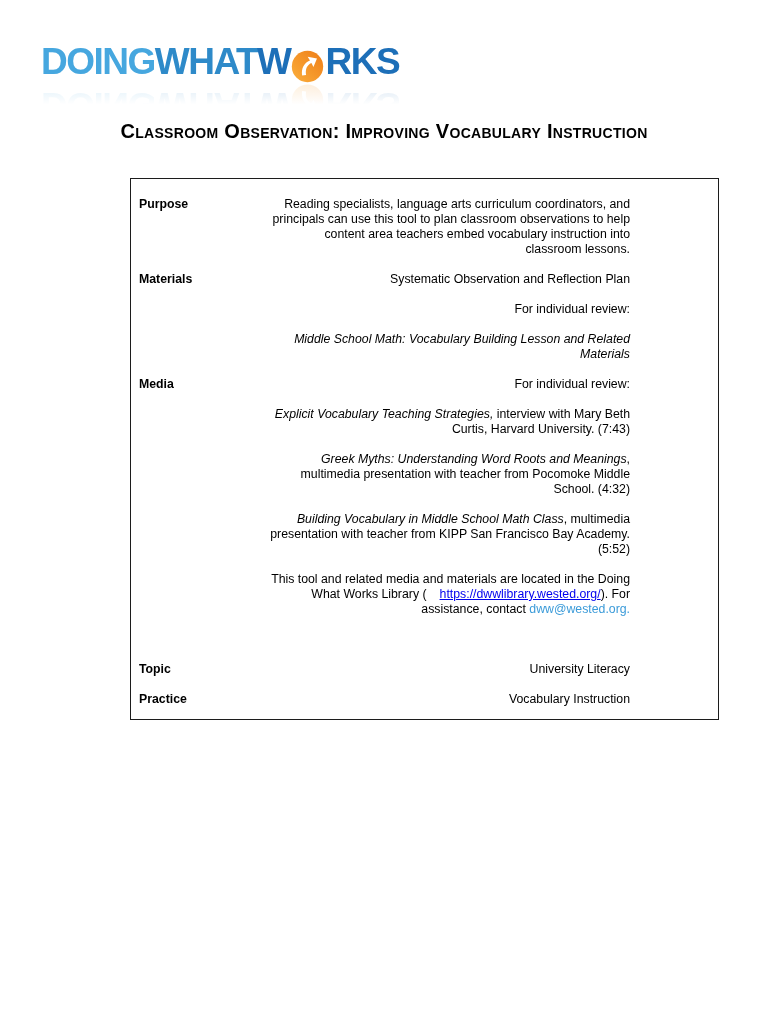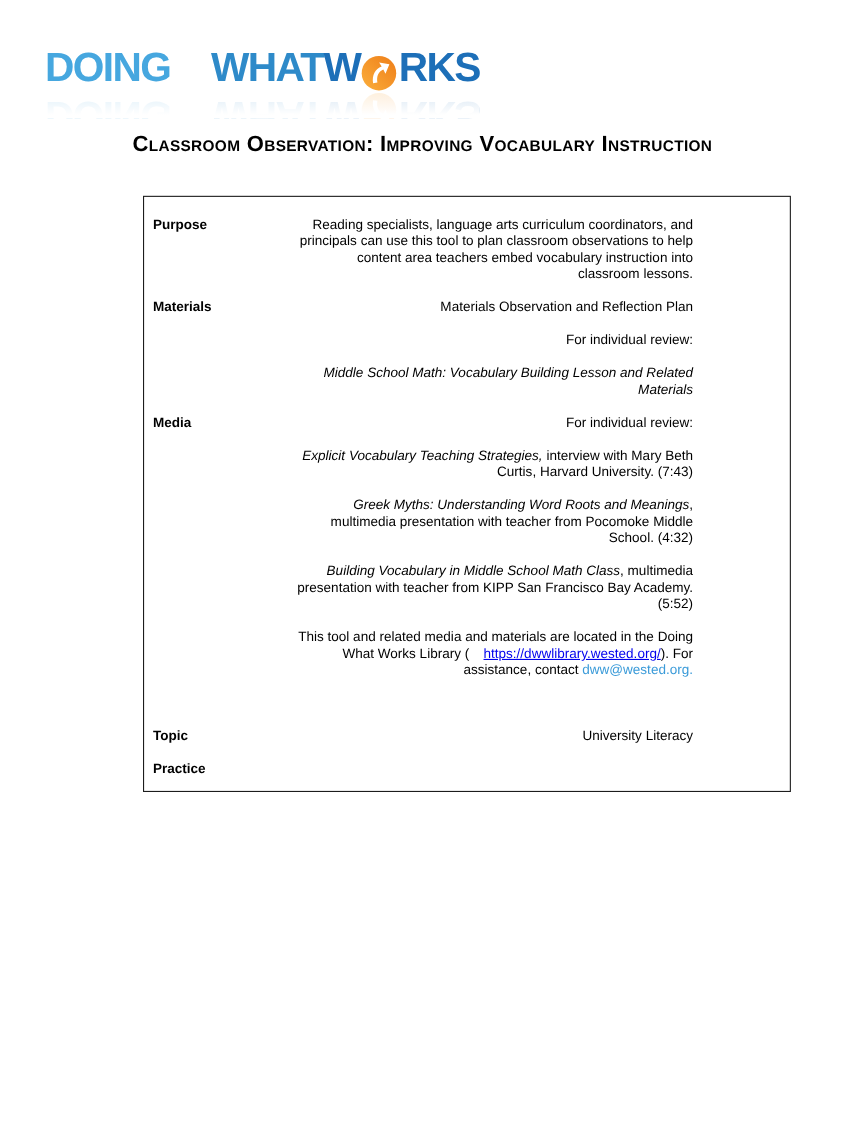--- a/index.html
+++ b/index.html
@@ -6,21 +6,21 @@
   .page{
     position:relative;width:768px;height:1024px;background:#ffffff;
     font-family:"Liberation Sans", sans-serif;color:#000;overflow:hidden;
   }
 
   
   .logo{position:absolute;left:41px;top:42px;}
   .logo-line{display:flex;align-items:flex-end;font-size:37px;font-weight:bold;
     letter-spacing:-1.5px;line-height:1.1;white-space:nowrap;}
   .lg-doing{color:var(--logo-doing);}
-  .lg-what{color:var(--logo-what);margin-left:37px;}
+  .lg-what{color:var(--logo-what);}
   .lg-works{color:var(--logo-works);}
   .lg-o{width:33px;height:33px;margin:1px 1px 0 1px;flex:none;}
   .reflection-wrap{position:relative;height:24px;overflow:hidden;margin-top:1px;}
   .reflection-wrap .logo-line{transform:scaleY(-1);opacity:.3;filter:blur(.4px);}
   .reflection-fade{position:absolute;left:0;top:0;right:0;bottom:0;
     background:linear-gradient(to bottom, rgba(255,255,255,.45) 0%, #ffffff 85%);}
 
   
   .title{position:absolute;top:120px;left:0;width:100%;text-align:center;
     font-size:20px;font-weight:bold;font-variant:small-caps;letter-spacing:.3px;}
@@ -82,21 +82,21 @@
   <div class="info-table" id="info-table">
       <div class="trow trow-purpose">
         <div class="tlabel">Purpose</div>
         <div class="tcontent">
           <p><span>Reading specialists, language arts curriculum coordinators, and principals can use this tool to plan classroom observations to help content area teachers embed vocabulary instruction into classroom lessons.</span></p>
         </div>
       </div>
       <div class="trow trow-materials">
         <div class="tlabel">Materials</div>
         <div class="tcontent">
-          <p><span>Materials Observation and Reflection Plan</span></p>
+          <p><span>Systematic Observation and Reflection Plan</span></p>
           <p><span>For individual review:</span></p>
           <p><em>Middle School Math: Vocabulary Building Lesson and Related Materials</em></p>
         </div>
       </div>
       <div class="trow trow-media">
         <div class="tlabel">Media</div>
         <div class="tcontent">
           <p><span>For individual review:</span></p>
           <p><em>Explicit Vocabulary Teaching Strategies,</em><span> interview with Mary Beth Curtis, Harvard University. (7:43)</span></p>
           <p><em>Greek Myths: Understanding Word Roots and Meanings</em><span>, multimedia presentation with teacher from Pocomoke Middle School. (4:32)</span></p>
@@ -105,16 +105,19 @@
         </div>
       </div>
       <div class="trow trow-topic">
         <div class="tlabel">Topic</div>
         <div class="tcontent">
           <p><span>University Literacy</span></p>
         </div>
       </div>
       <div class="trow trow-practice">
         <div class="tlabel">Practice</div>
+        <div class="tcontent">
+          <p><span>Vocabulary Instruction</span></p>
+        </div>
       </div>
     </div>
 
 </div>
 
 </body></html>

